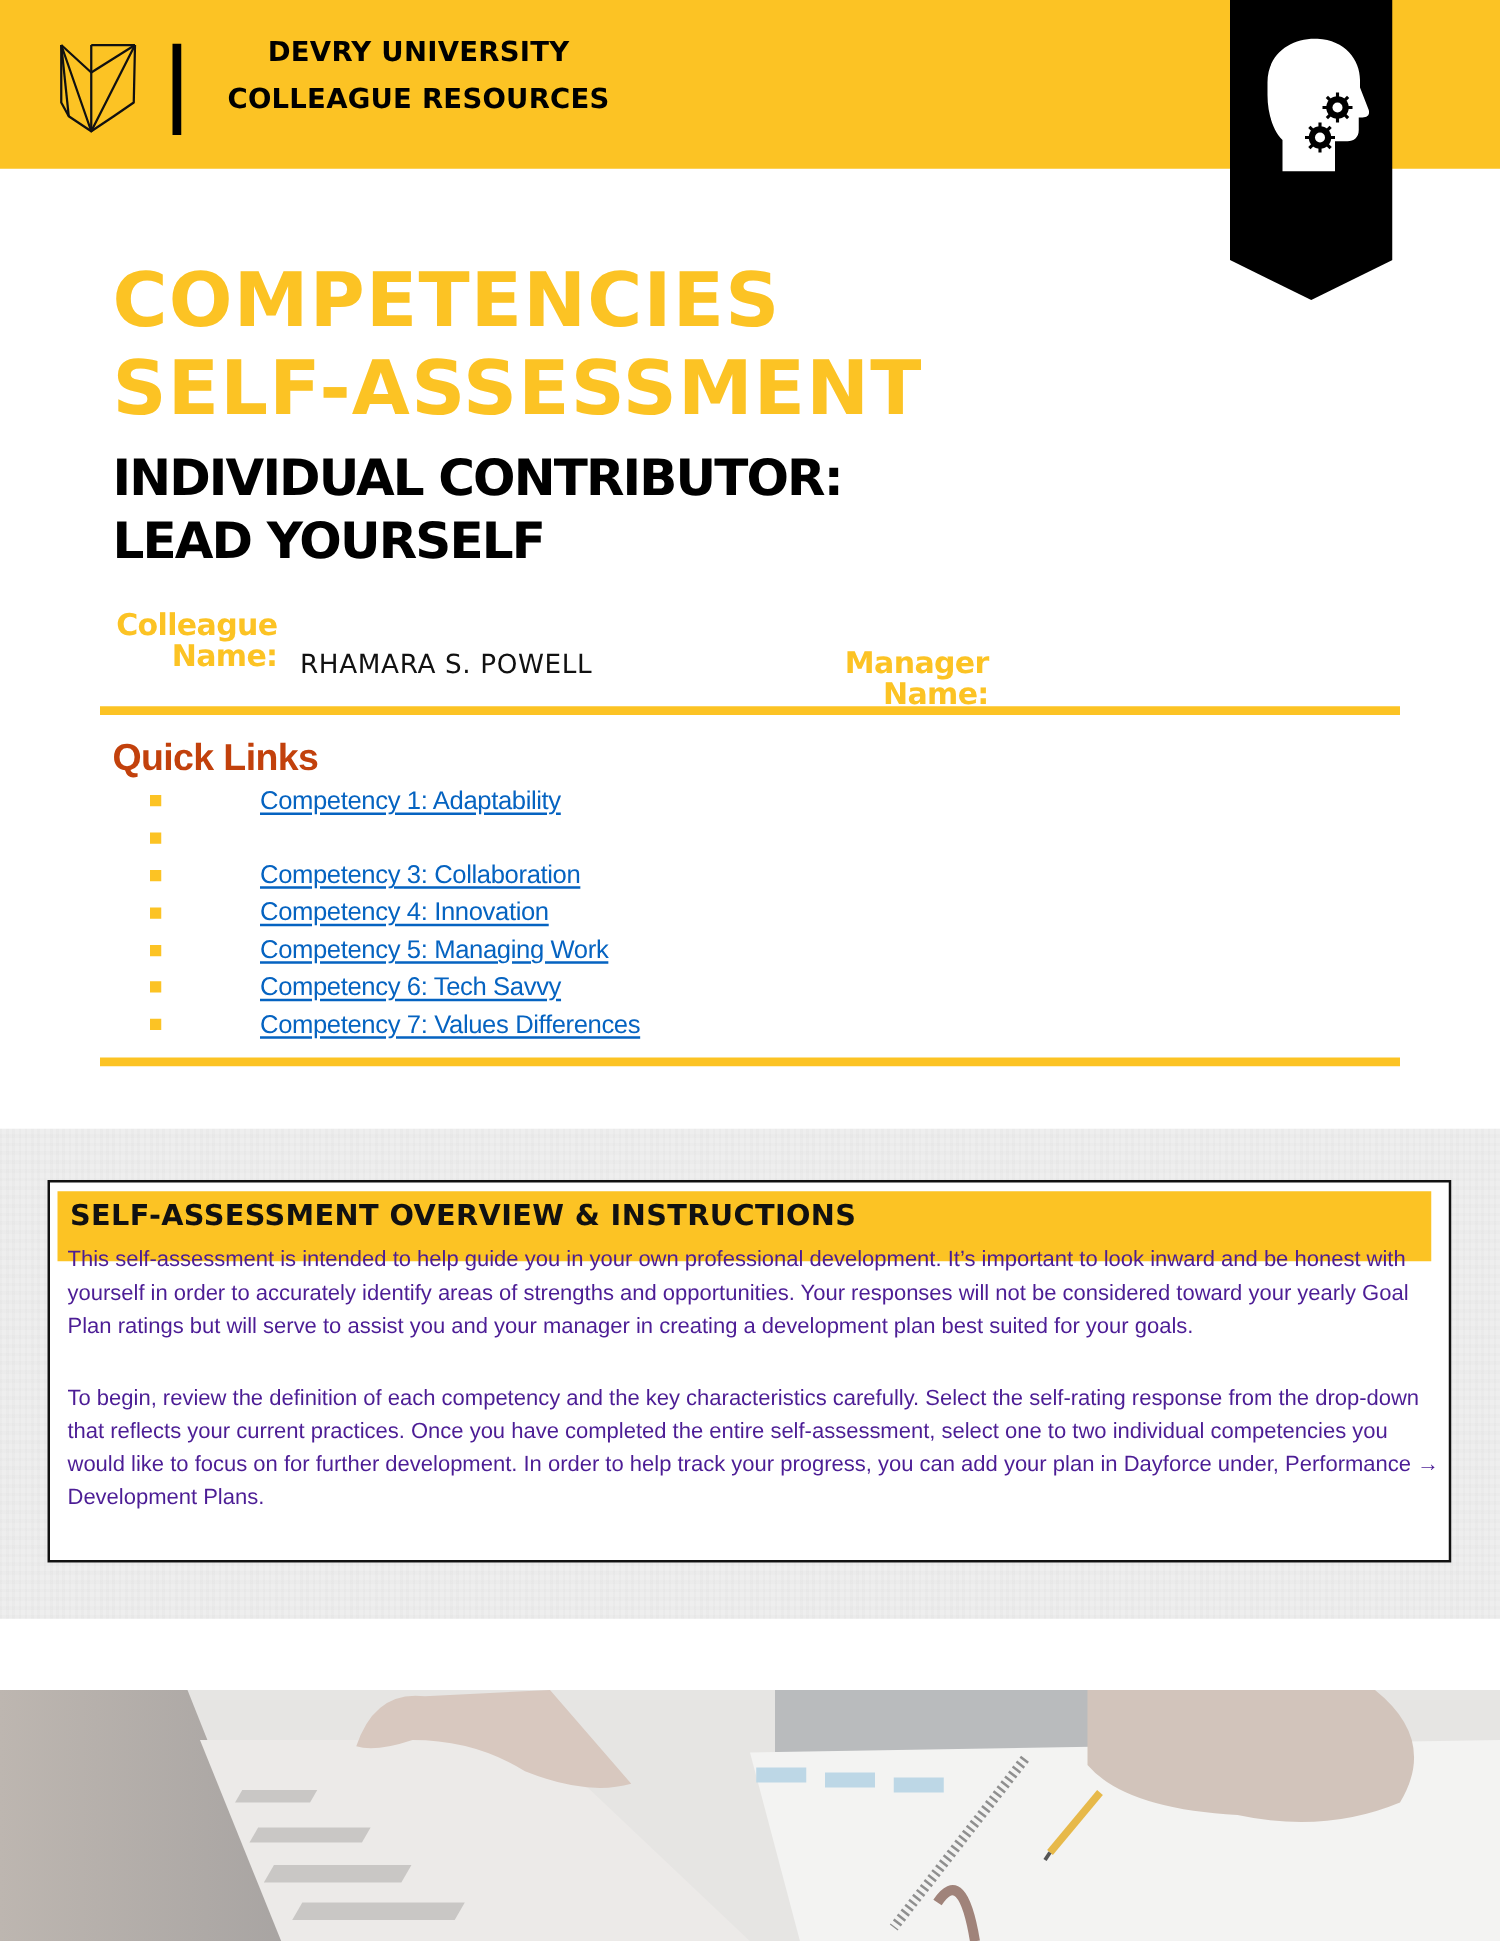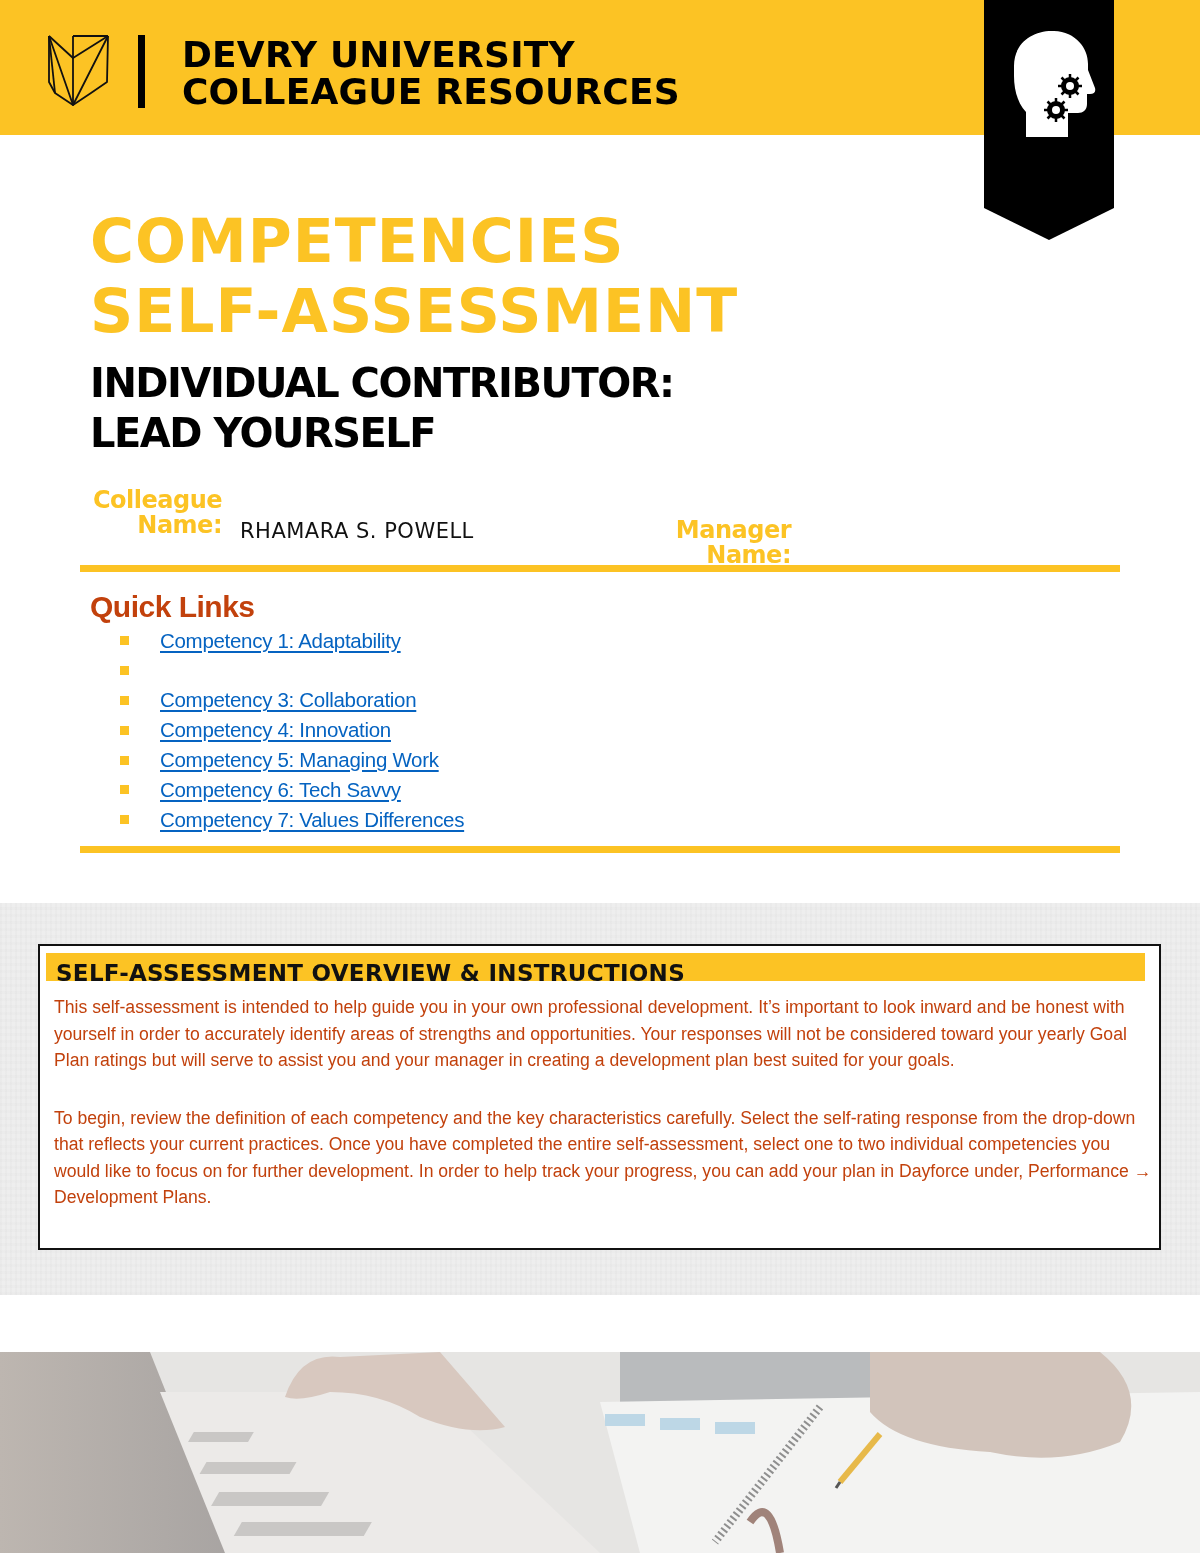--- a/index.html
+++ b/index.html
@@ -11,23 +11,23 @@
       position: absolute; left: 0; top: 0; width: 1200px; height: 135px;
       background: #fcc324;
     }
     .logo {
       position: absolute; left: 46px; top: 32px; width: 72px; height: 76px;
     }
     .logo-divider {
       position: absolute; left: 138px; top: 35px; width: 7px; height: 73px; background: #000;
     }
     .header-text {
-      position: absolute; left: 182px; top: 36px;
+      position: absolute; left: 182px; top: 24px;
       font-family: "DejaVu Sans", sans-serif; font-weight: bold;
-      font-size: 36px; line-height: 37px; color: #000; letter-spacing: 0.2px;
+      font-size: 22px; line-height: 37px; color: #000; letter-spacing: 0.2px; text-align: center;
     }
     .header-text div { white-space: nowrap; }
 
     
     .banner {
       position: absolute; left: 984px; top: 0; width: 130px; height: 240px;
     }
 
     
     .title-main {
@@ -67,21 +67,21 @@
     
     .quick-title {
       position: absolute; left: 90px; top: 590px;
       font-family: "Liberation Sans", sans-serif; font-weight: bold; font-size: 30px; color: #c2410c;
       letter-spacing: -0.5px;
     }
     .quick-list {
       position: absolute; left: 120px; top: 626px; list-style: none;
     }
     .quick-list li {
-      height: 29.8px; display: flex; align-items: center;
+      height: 29.8px; display: flex; align-items: center; gap: 48px;
     }
     .bullet {
       display: inline-block; width: 9px; height: 9px; background: #fcc324; margin-right: 31px;
     }
     .quick-list a {
       font-family: "Liberation Sans", sans-serif; font-size: 20.5px; color: #0563c1;
       text-decoration: underline; text-underline-offset: 3px; white-space: nowrap; letter-spacing: -0.3px;
     }
 
     
@@ -90,28 +90,28 @@
       background: #eeeeee;
       background-image:
         repeating-linear-gradient(90deg, rgba(0,0,0,0.015) 0 2px, rgba(255,255,255,0.02) 2px 5px),
         repeating-linear-gradient(0deg, rgba(0,0,0,0.012) 0 3px, rgba(255,255,255,0.02) 3px 7px);
     }
     .overview-box {
       position: absolute; left: 38px; top: 944px; width: 1123px; height: 306px;
       background: #fff; border: 2.5px solid #111;
     }
     .overview-heading {
-      position: absolute; left: 6px; top: 7px; width: 1099px; height: 28px;
+      position: absolute; left: 6px; top: 7px; width: 1099px; height: 56px;
       background: #fcc324;
       font-family: "DejaVu Sans", sans-serif; font-weight: bold; font-size: 23px;
       line-height: 40px; padding-left: 10px; color: #111; letter-spacing: 0.3px;
     }
     .overview-body {
       position: absolute; left: 14px; top: 48px; width: 1105px;
-      font-family: "Liberation Sans", sans-serif; font-size: 17.6px; line-height: 26.5px; color: #c2410c;
+      font-family: "Liberation Sans", sans-serif; font-size: 17.6px; line-height: 26.5px; color: #4c1d95;
     }
     .overview-body p + p { margin-top: 31px; }
 
     
     .photo {
       position: absolute; left: 0; top: 1352px; width: 1200px; height: 201px; overflow: hidden;
       background: linear-gradient(180deg, #d9d6d2 0%, #e9e8e6 60%, #f0efed 100%);
     }
   </style>
 </head>

